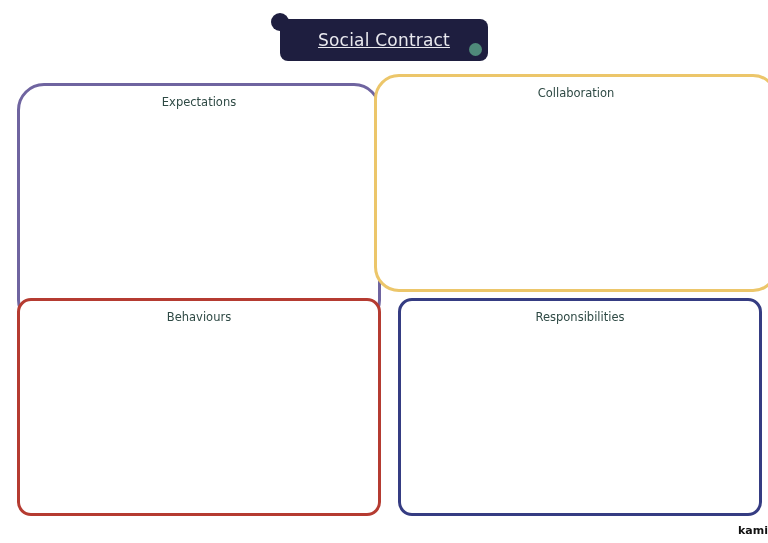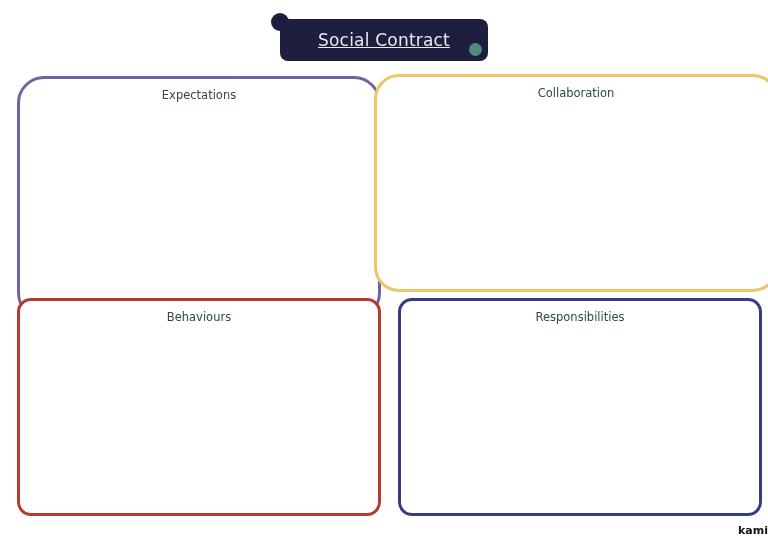--- a/index.html
+++ b/index.html
@@ -25,21 +25,21 @@
     color: #e9e9ef; font-size: 17px; letter-spacing: 0.2px; text-decoration: underline;
   }
   .panel {
     position: absolute; box-sizing: border-box; border-width: 3.5px; border-style: solid;
     border-radius: 14px; background: #ffffff;
   }
   .panel-label {
     position: absolute; left: 0; right: 0; top: 9px; text-align: center;
     font-size: 11.5px; color: #2f4a45;
   }
-  .p1 { left: 17px; top: 76px; width: 364px; height: 244px; border-color: #6f64a0; border-radius: 27px; }
+  .p1 { left: 17px; top: 83px; width: 364px; height: 244px; border-color: #6f64a0; border-radius: 27px; }
   .p2 { left: 374px; top: 74px; width: 404px; height: 218px; border-color: #ecc66a; border-radius: 25px; }
   .p3 { left: 17px; top: 298px; width: 364px; height: 218px; border-color: #b53b31; text-decoration: underline; }
   .p4 { left: 398px; top: 298px; width: 364px; height: 218px; border-color: #353c82; }
   .logo {
     position: absolute; left: 0; right: 0; top: 524px; text-align: right;
     font-size: 11px; font-weight: bold; color: #111111;
   }
 </style>
 </head>
 <body>

